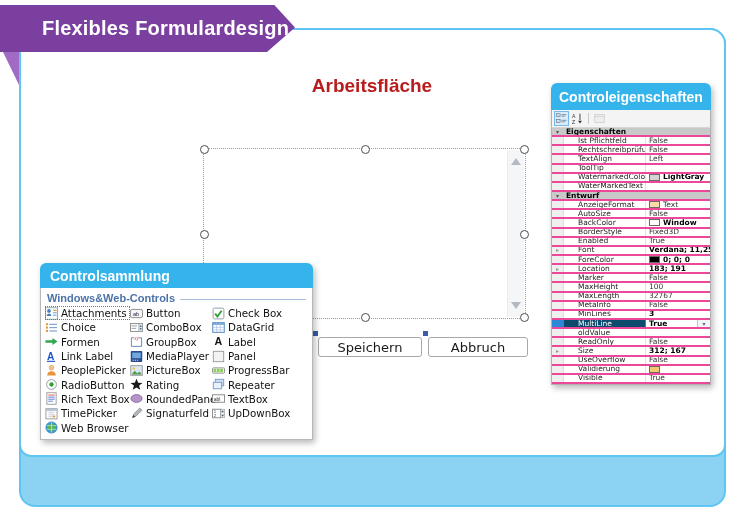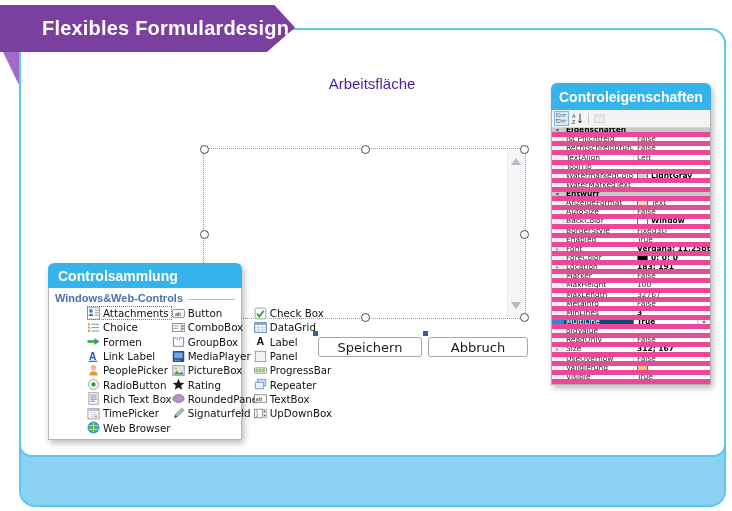--- a/index.html
+++ b/index.html
@@ -14,21 +14,21 @@
 
   
   .banner{position:absolute;left:0;top:5px;width:283px;height:47px;background:#7B3FA0;z-index:30;
         clip-path:polygon(0 0,93% 0,100% 48%,90.5% 100%,0 100%);display:flex;align-items:center;padding-left:12px;}
   .banner-title{color:#fff;font-size:20px;font-weight:bold;padding-left:30px;letter-spacing:.2px;}
   .banner-fold{position:absolute;left:3px;top:52px;width:16px;height:33px;background:#A16BC5;
         clip-path:polygon(0 0,100% 0,100% 100%);z-index:29;}
 
   
   .ws-title{position:absolute;left:372px;top:75px;transform:translateX(-50%);
-        color:#4c1d95;font-size:15px;font-weight:normal;z-index:5;}
+        color:#b91c1c;font-size:19px;font-weight:bold;z-index:5;}
 
   
   .tb-control{position:absolute;left:203px;top:148px;width:323px;height:171px;box-sizing:border-box;
         background:#fff;border:1px dotted #9a9a9a;z-index:4;}
   .handle{position:absolute;width:7px;height:7px;border-radius:50%;background:#fff;
         border:1px solid #4d4d4d;z-index:6;}
   .h-tl{left:-4px;top:-4px}.h-tm{left:calc(50% - 4px);top:-4px}.h-tr{right:-4px;top:-4px}
   .h-ml{left:-4px;top:calc(50% - 4px)}.h-mr{right:-4px;top:calc(50% - 4px)}
   .h-bl{left:-4px;bottom:-4px}.h-bm{left:calc(50% - 4px);bottom:-4px}.h-br{right:-4px;bottom:-4px}
   .sb{position:absolute;right:1px;top:1px;bottom:1px;width:16px;background:#f5f6f8;border-left:1px solid #ececec;}
@@ -40,29 +40,29 @@
   
   .form-btn{position:absolute;height:20px;box-sizing:border-box;background:#fff;border:1px solid #a8a8a8;
         border-radius:3px;font-family:"DejaVu Sans",sans-serif;font-size:13px;color:#1a1a1a;
         display:flex;align-items:center;justify-content:center;z-index:5;padding:0;}
   .btn-speichern{left:318px;top:337px;width:104px;}
   .btn-abbruch{left:428px;top:337px;width:100px;}
   .anchor{position:absolute;width:5px;height:5px;background:#3B5CA8;z-index:6;}
   .a1{left:313px;top:331px}.a2{left:423px;top:331px}
 
   
-  .palette{position:absolute;left:48px;top:263px;width:194px;z-index:20;
+  .palette{position:absolute;left:40px;top:263px;width:273px;z-index:20;
         box-shadow:2px 3px 6px rgba(0,0,0,.28);border-radius:6px 6px 2px 2px;background:#fff;}
   .p-head{height:25px;background:#35B4EB;border-radius:6px 6px 0 0;display:flex;align-items:center;
         color:#fff;font-weight:bold;font-size:14px;padding-left:10px;}
   .p-body{border:1px solid #b8b8b8;border-top:none;background:#fff;padding:3px 4px 4px 4px;}
   .p-group{display:flex;align-items:center;margin:1px 2px 2px 2px;}
   .p-group-label{color:#4a72a8;font-size:11px;font-weight:600;white-space:nowrap;text-align:center;}
   .p-group-line{flex:1;border-top:1px solid #a8c0dc;margin-left:5px;margin-top:2px;}
-  .p-cols{display:flex;margin-left:34px;}
+  .p-cols{display:flex;}
   .pcol{display:flex;flex-direction:column;}
   .pcol:nth-child(1){width:85px}.pcol:nth-child(2){width:82px}.pcol:nth-child(3){width:70px}
   .citem{display:flex;align-items:center;height:14.3px;gap:3px;cursor:default;}
   .citem.sel{outline:1px dotted #777;outline-offset:-1px;}
   .cicon{width:13px;height:13px;flex:0 0 13px;display:inline-block;}
   .cicon svg{width:13px;height:13px;display:block;}
   .clabel{font-size:10.3px;color:#111;white-space:nowrap;font-family:"DejaVu Sans",sans-serif;}
 
   
   .props{position:absolute;left:551px;top:83px;width:160px;z-index:20;
@@ -70,27 +70,27 @@
   .pr-head{height:27px;background:#35B4EB;border-radius:6px 6px 0 0;display:flex;align-items:center;
         color:#fff;font-weight:bold;font-size:14px;padding-left:8px;}
   .pr-toolbar{height:17px;background:#f4f4f4;border:1px solid #b0b0b0;border-top:none;border-bottom:1px solid #d6d6d6;
         display:flex;align-items:center;padding-left:2px;gap:1px;}
   .tbtn{width:13px;height:13px;display:inline-flex;align-items:center;justify-content:center;border:1px solid transparent;}
   .tbtn svg{width:11px;height:11px;display:block;}
   .tbtn.act{background:#d9ecfb;border-color:#7ab8e8;}
   .tbtn.dis{opacity:.45;}
   .tsep{width:1px;height:11px;background:#c9c9c9;margin:0 2px;}
   .pr-grid{border:1px solid #b0b0b0;border-top:none;background:#fff;font-family:"DejaVu Sans",sans-serif;}
-  .prow{display:flex;height:9.15px;box-sizing:border-box;border-bottom:5px solid #ec4899;
+  .prow{display:flex;height:9.15px;box-sizing:border-box;border-bottom:2px solid #ec4899;
         font-size:7.5px;line-height:8px;align-items:center;overflow:hidden;}
   .gut{width:11px;flex:0 0 11px;height:100%;background:#efefef;border-right:1px solid #dcdcdc;
         display:flex;align-items:center;justify-content:center;}
   .ar{font-size:6px;color:#555;line-height:6px;}
   .ar.ex{color:#999;}
-  .pname{width:67px;flex:0 0 67px;padding-left:2px;color:#222;border-right:1px solid #e2e2e2;
+  .pname{width:67px;flex:0 0 67px;padding-left:14px;color:#222;border-right:1px solid #e2e2e2;
         height:100%;display:flex;align-items:center;white-space:nowrap;overflow:hidden;}
   .pval{flex:1;padding-left:3px;color:#333;height:100%;display:flex;align-items:center;
         white-space:nowrap;position:relative;overflow:hidden;}
   .pval.b{font-weight:bold;color:#000;}
   .sw{display:inline-block;width:9px;height:5px;border:1px solid #6b6b6b;margin-right:3px;flex:0 0 9px;}
   .dd{position:absolute;right:0;top:0;bottom:0;width:12px;background:#f2f6fa;border-left:1px solid #b9c6d2;
         display:flex;align-items:center;justify-content:center;font-size:6px;color:#667;font-weight:normal;}
   .prow.cat{background:#c9c9c9;}
   .prow.cat .gut{background:#c9c9c9;border-right-color:#c9c9c9;}
   .cname{font-weight:bold;color:#000;padding-left:2px;white-space:nowrap;}

